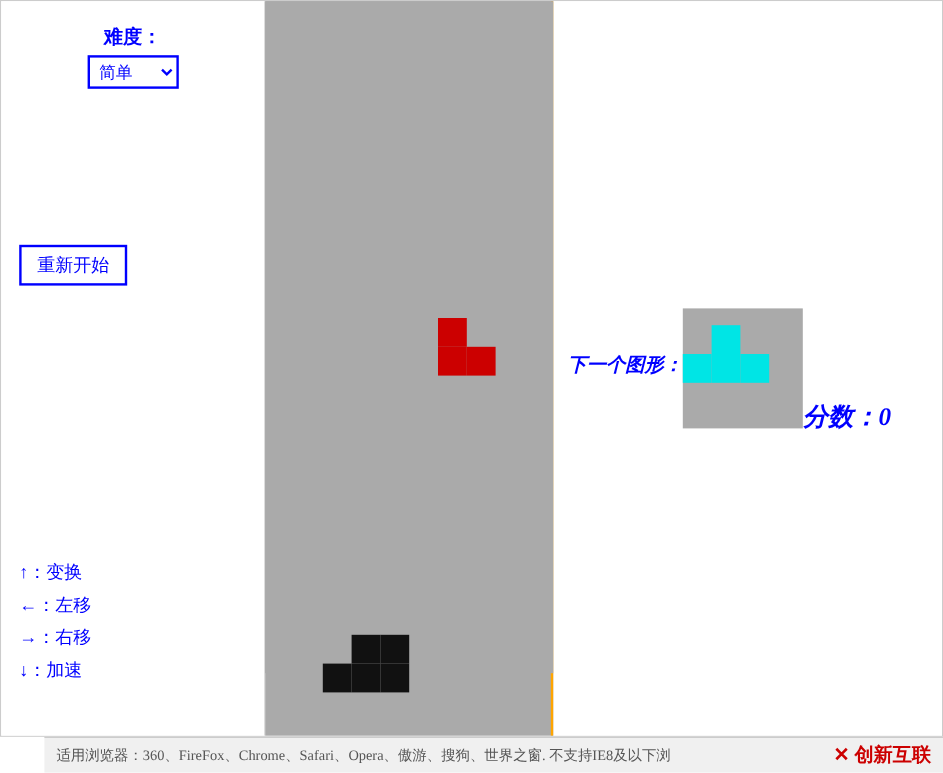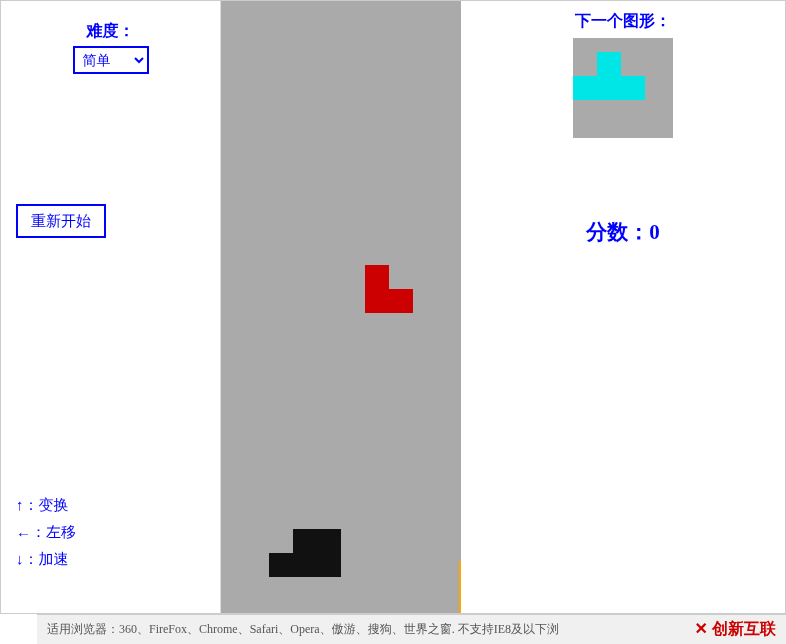--- a/index.html
+++ b/index.html
@@ -103,25 +103,26 @@
       height: 24px;
       position: absolute;
     }
 
     .block-red { background: #c00; }
     .block-black { background: #111; }
     .block-cyan { background: #00e5e5; }
 
     #right-panel {
       flex: 1;
-      padding: 10px 32px;
-      display: flex;
-      flex-direction: column;
+      padding: 10px 12px;
+      display: flex;
+      flex-direction: row;
       background: #fff;
       align-items: flex-start;
+      font-style: italic;
     }
 
     #next-shape-label {
       color: #00f;
       font-size: 16px;
       font-weight: bold;
       margin-bottom: 6px;
       align-self: center;
     }
 
@@ -183,20 +184,21 @@
           <option>中等</option>
           <option>困难</option>
         </select>
       </div>
 
       <button id="restart-btn">重新开始</button>
 
       <div id="controls-section">
         <div>↑：变换</div>
         <div>←：左移</div>
+        <div>→：右移</div>
         <div>↓：加速</div>
       </div>
     </div>
 
     <div id="game-board-container">
       <div id="game-canvas">
 
         <div class="block block-red" style="left:144px; top:264px;"></div>
 
         <div class="block block-red" style="left:144px; top:288px;"></div>

